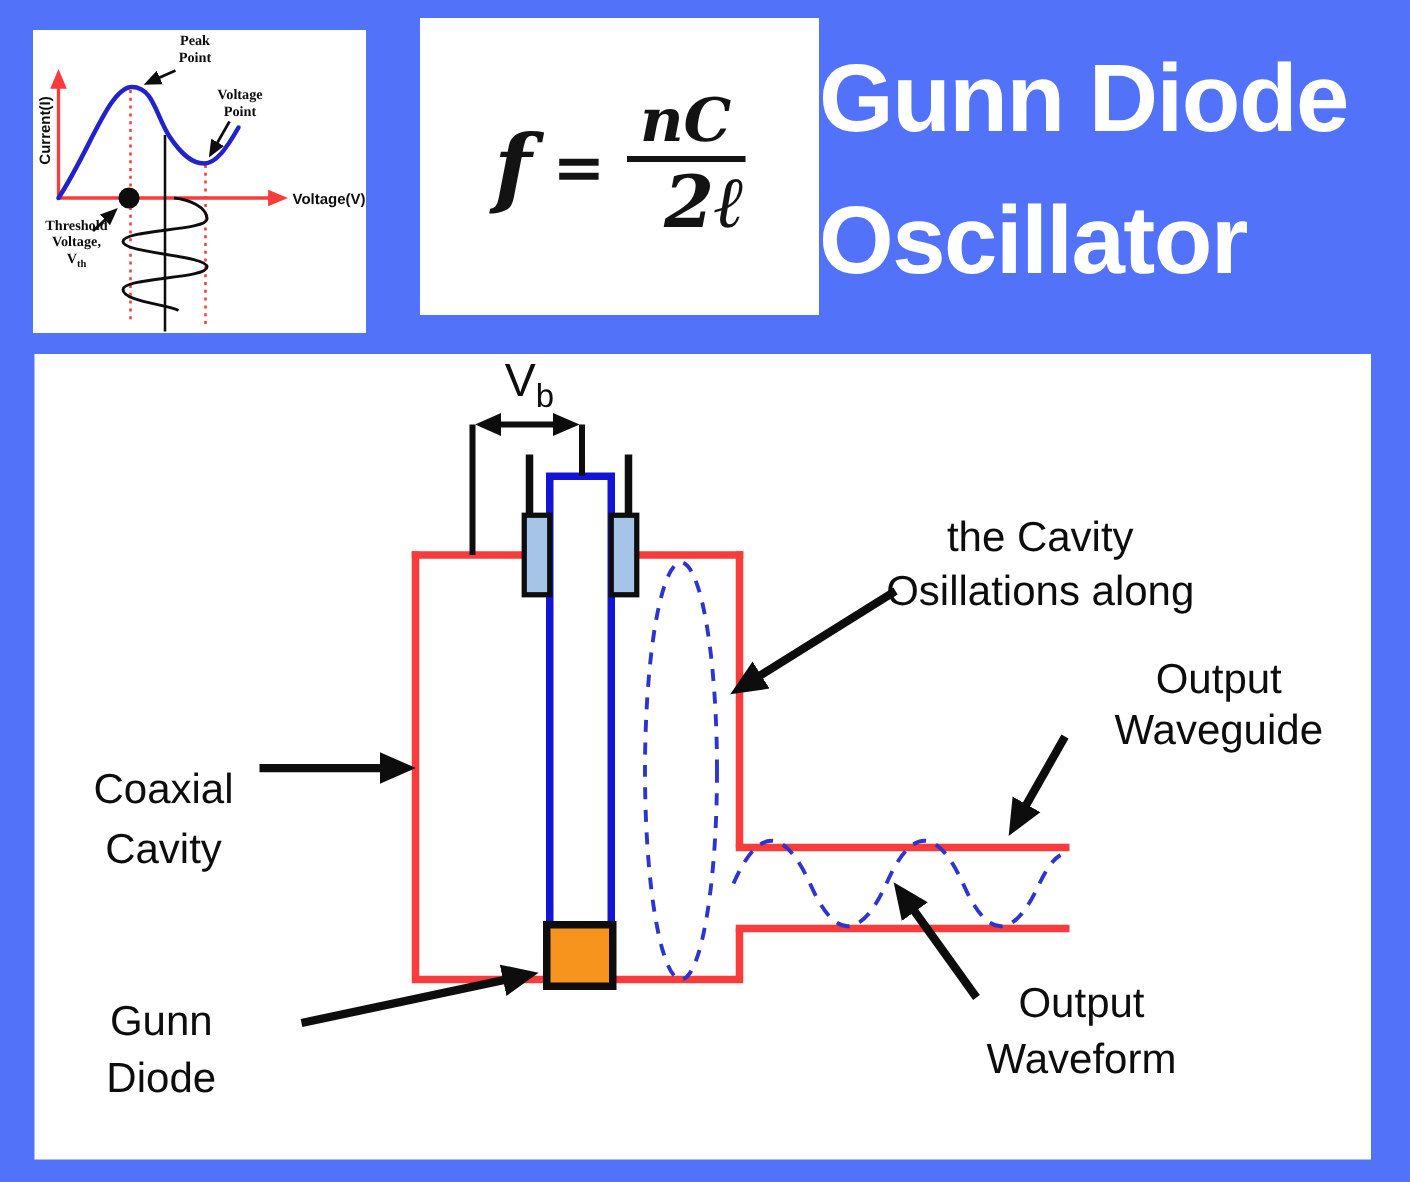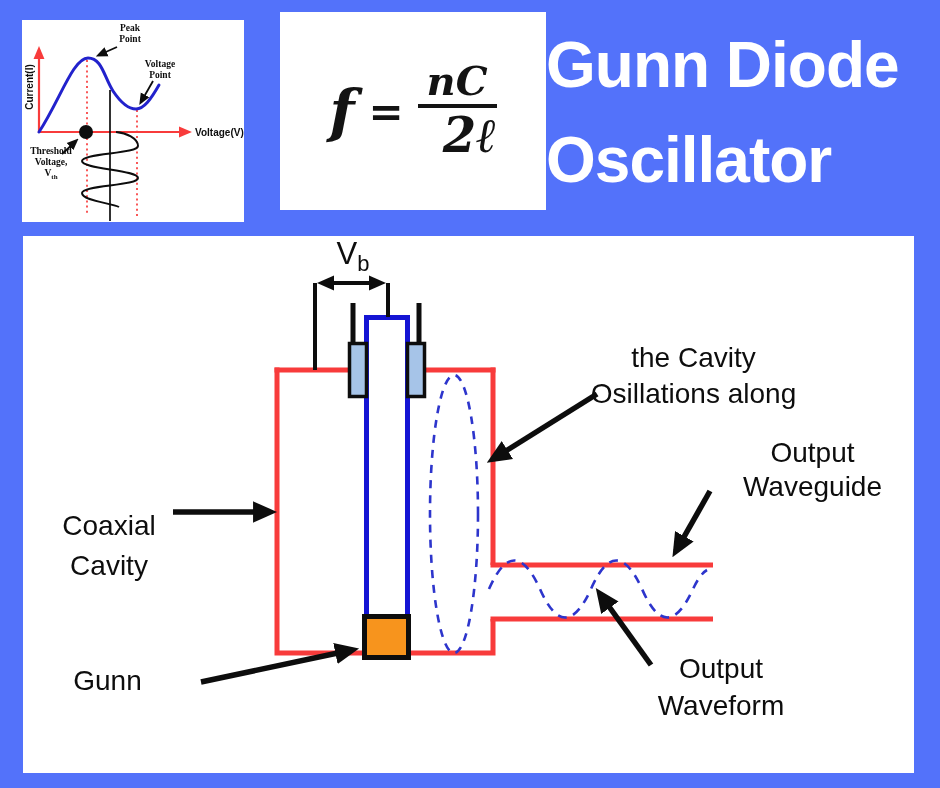--- a/index.html
+++ b/index.html
@@ -176,18 +176,19 @@
   <div class="dlabel" id="output-waveguide-label">
     <div>Output</div>
     <div>Waveguide</div>
   </div>
   <div class="dlabel" id="coaxial-label">
     <div>Coaxial</div>
     <div>Cavity</div>
   </div>
   <div class="dlabel" id="gunn-diode-label">
     <div>Gunn</div>
+    <div>Diode</div>
   </div>
   <div class="dlabel" id="output-waveform-label">
     <div>Output</div>
     <div>Waveform</div>
   </div>
 </div>
 
 </body></html>

